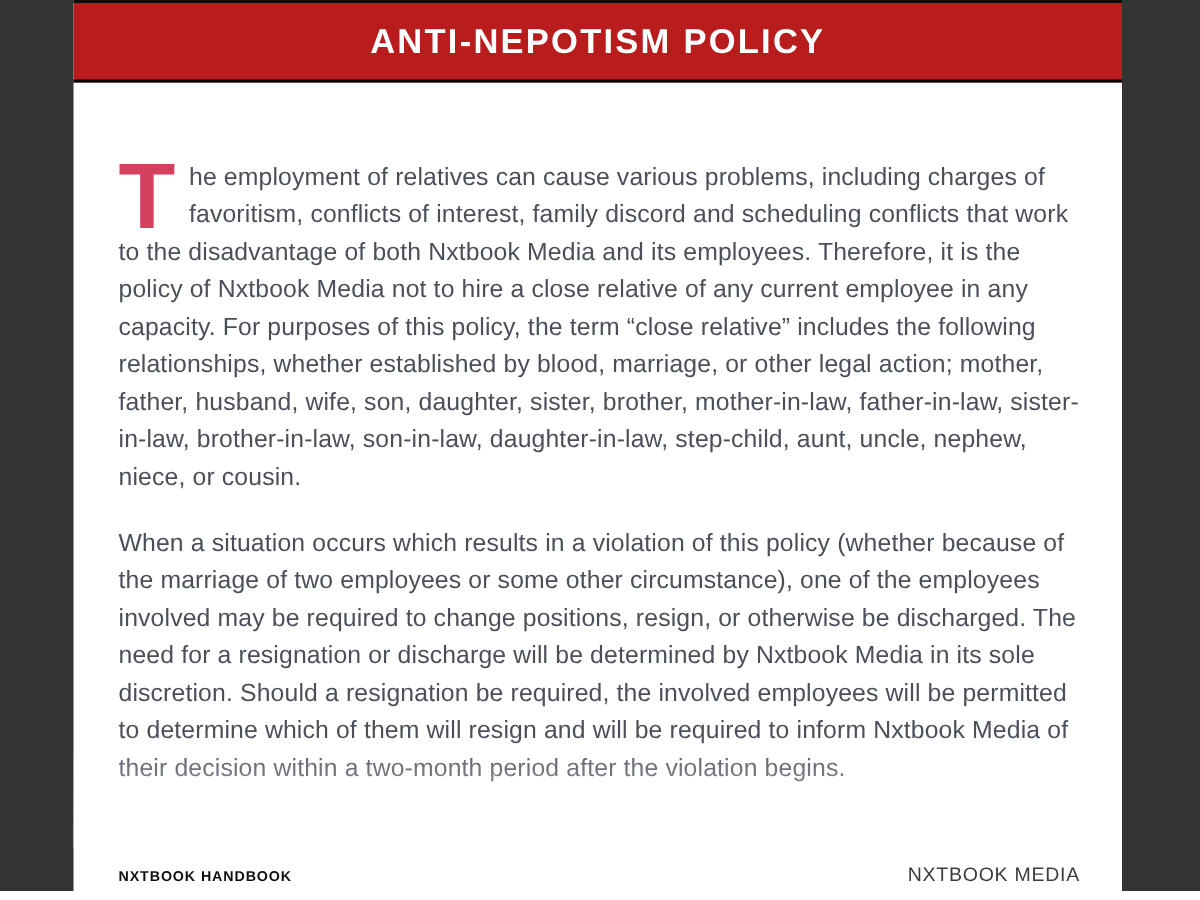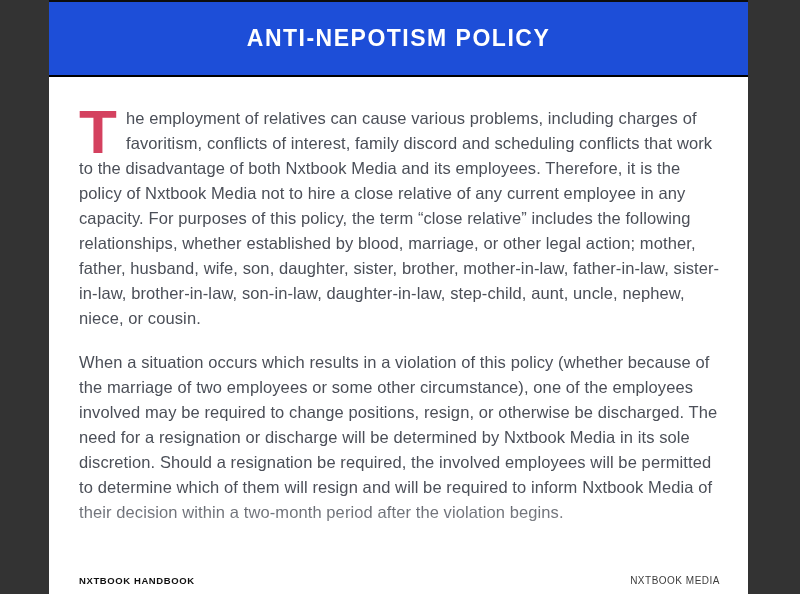--- a/index.html
+++ b/index.html
@@ -22,22 +22,22 @@
   }
   .page {
     position: absolute;
     left: 49px; top: 0;
     width: 699px; height: 600px;
     background: #ffffff;
   }
   .banner {
     position: absolute;
     top: 0; left: 0; right: 0;
-    height: 77px;
-    background: #1d4ed8;
+    height: 55px;
+    background: #b91c1c;
     border-top: 2px solid #0d0d0d;
     border-bottom: 2px solid #000000;
     display: flex;
     align-items: center;
     justify-content: center;
   }
   .banner h1 {
     color: #ffffff;
     font-size: 23px;
     font-weight: 700;
@@ -84,21 +84,21 @@
     justify-content: space-between;
     align-items: baseline;
   }
   .footer-left {
     font-size: 9.5px;
     font-weight: 700;
     letter-spacing: 0.6px;
     color: #0f0f0f;
   }
   .footer-right {
-    font-size: 10px;
+    font-size: 13px;
     font-weight: 400;
     letter-spacing: 0.5px;
     color: #3c3c3c;
   }
 </style>
 </head>
 <body>
 
 <div class="stage">
   <div class="backdrop"></div>

